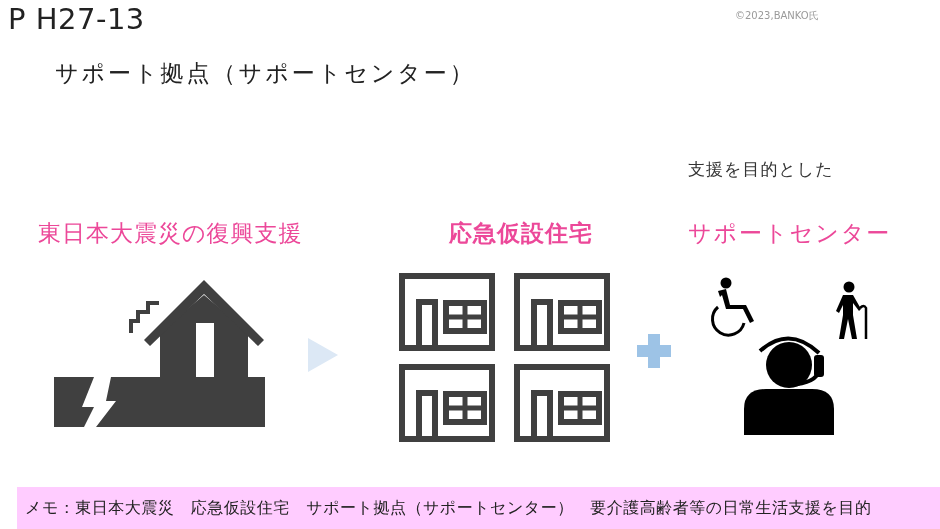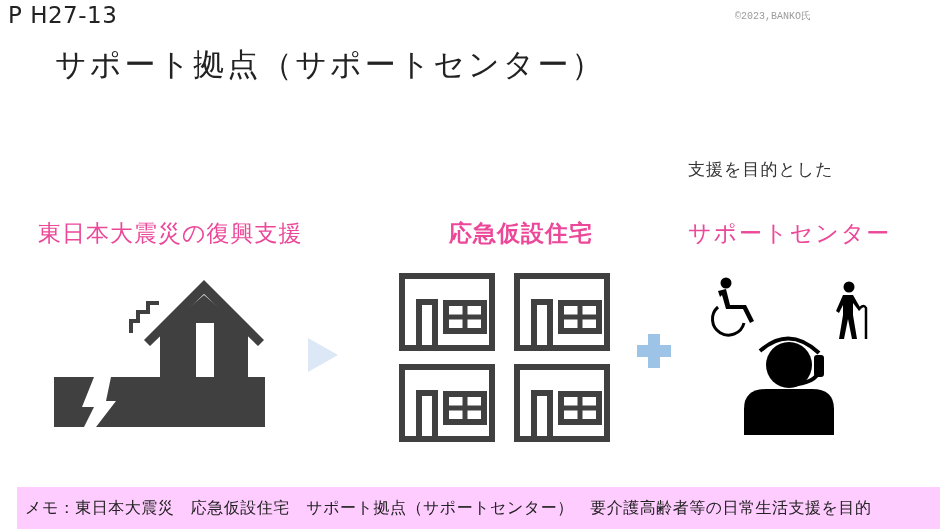--- a/index.html
+++ b/index.html
@@ -3,23 +3,23 @@
   <meta charset="utf-8">
   <style>
     html, body { margin: 0; padding: 0; }
     body {
       width: 940px; height: 529px; position: relative; overflow: hidden;
       background: #ffffff;
       font-family: "DejaVu Sans", "Liberation Sans", sans-serif;
       color: #222;
     }
     .abs { position: absolute; }
-    .page-code { left: 8px; top: 2px; font-size: 23px; color: #222; letter-spacing: 0.5px; }
-    .copyright { left: 735px; top: 9px; font-size: 10px; color: #9a9a9a; font-family: Liberation Mono, monospace; }
-    .title { left: 55px; top: 44px; font-size: 31px; color: #222; letter-spacing: 3px; }
+    .page-code { left: 8px; top: 2px; font-size: 29px; color: #222; letter-spacing: 0.5px; }
+    .copyright { left: 735px; top: 9px; font-size: 10px; color: #9a9a9a; }
+    .title { left: 55px; top: 58px; font-size: 23px; color: #222; letter-spacing: 3px; }
     .col-label { font-size: 23px; color: #ec4899; white-space: nowrap; }
     .label-left { left: 38px; top: 218px; letter-spacing: 1px; }
     .label-mid { left: 425px; top: 218px; font-weight: bold; letter-spacing: 1px; margin-left: 24px; }
     .label-right { left: 688px; top: 218px; font-weight: normal; letter-spacing: 2px; }
     .sub-right { left: 688px; top: 158px; font-size: 17px; color: #333; line-height: 23px; letter-spacing: 1px; }
     .memo {
       left: 17px; top: 487px; width: 940px; height: 42px;
       background: #ffccff;
     }
     .memo-text { left: 8px; top: 11px; font-size: 16px; color: #222; white-space: nowrap; letter-spacing: 0.5px; }

